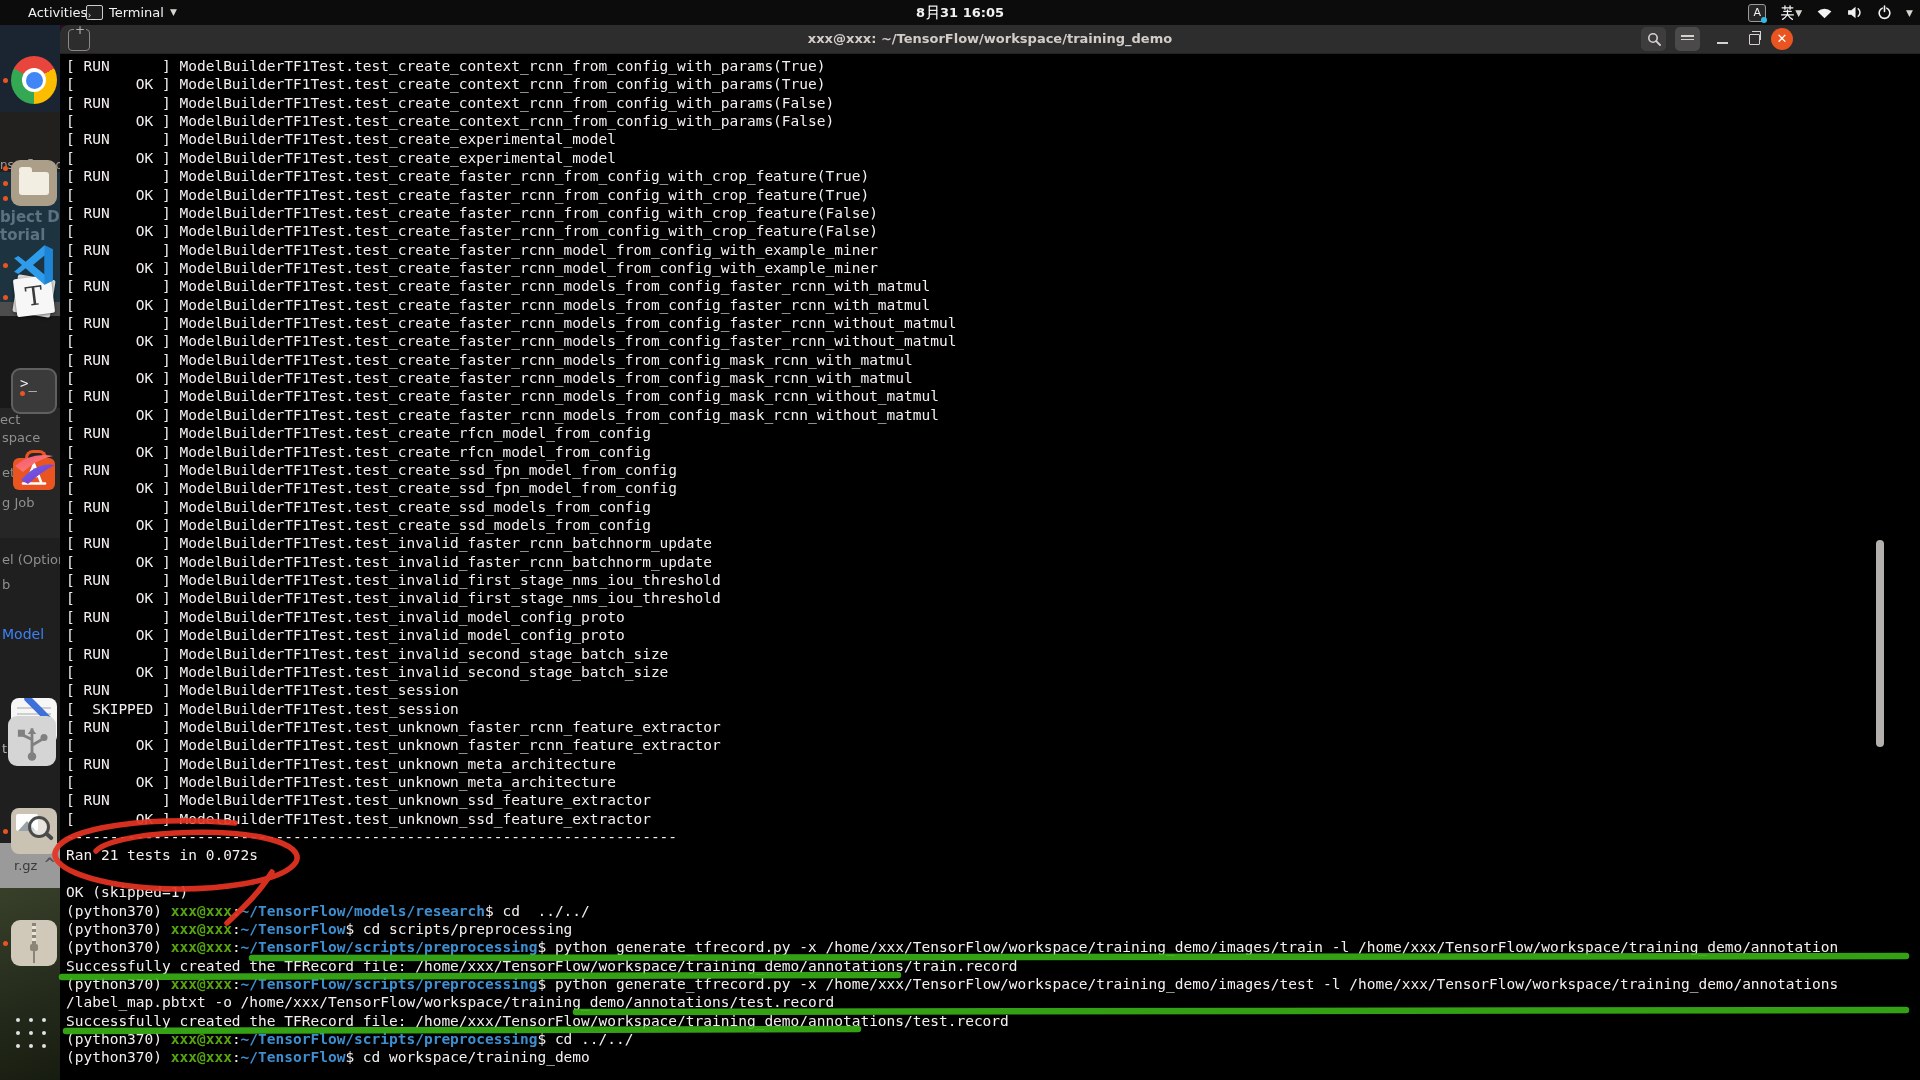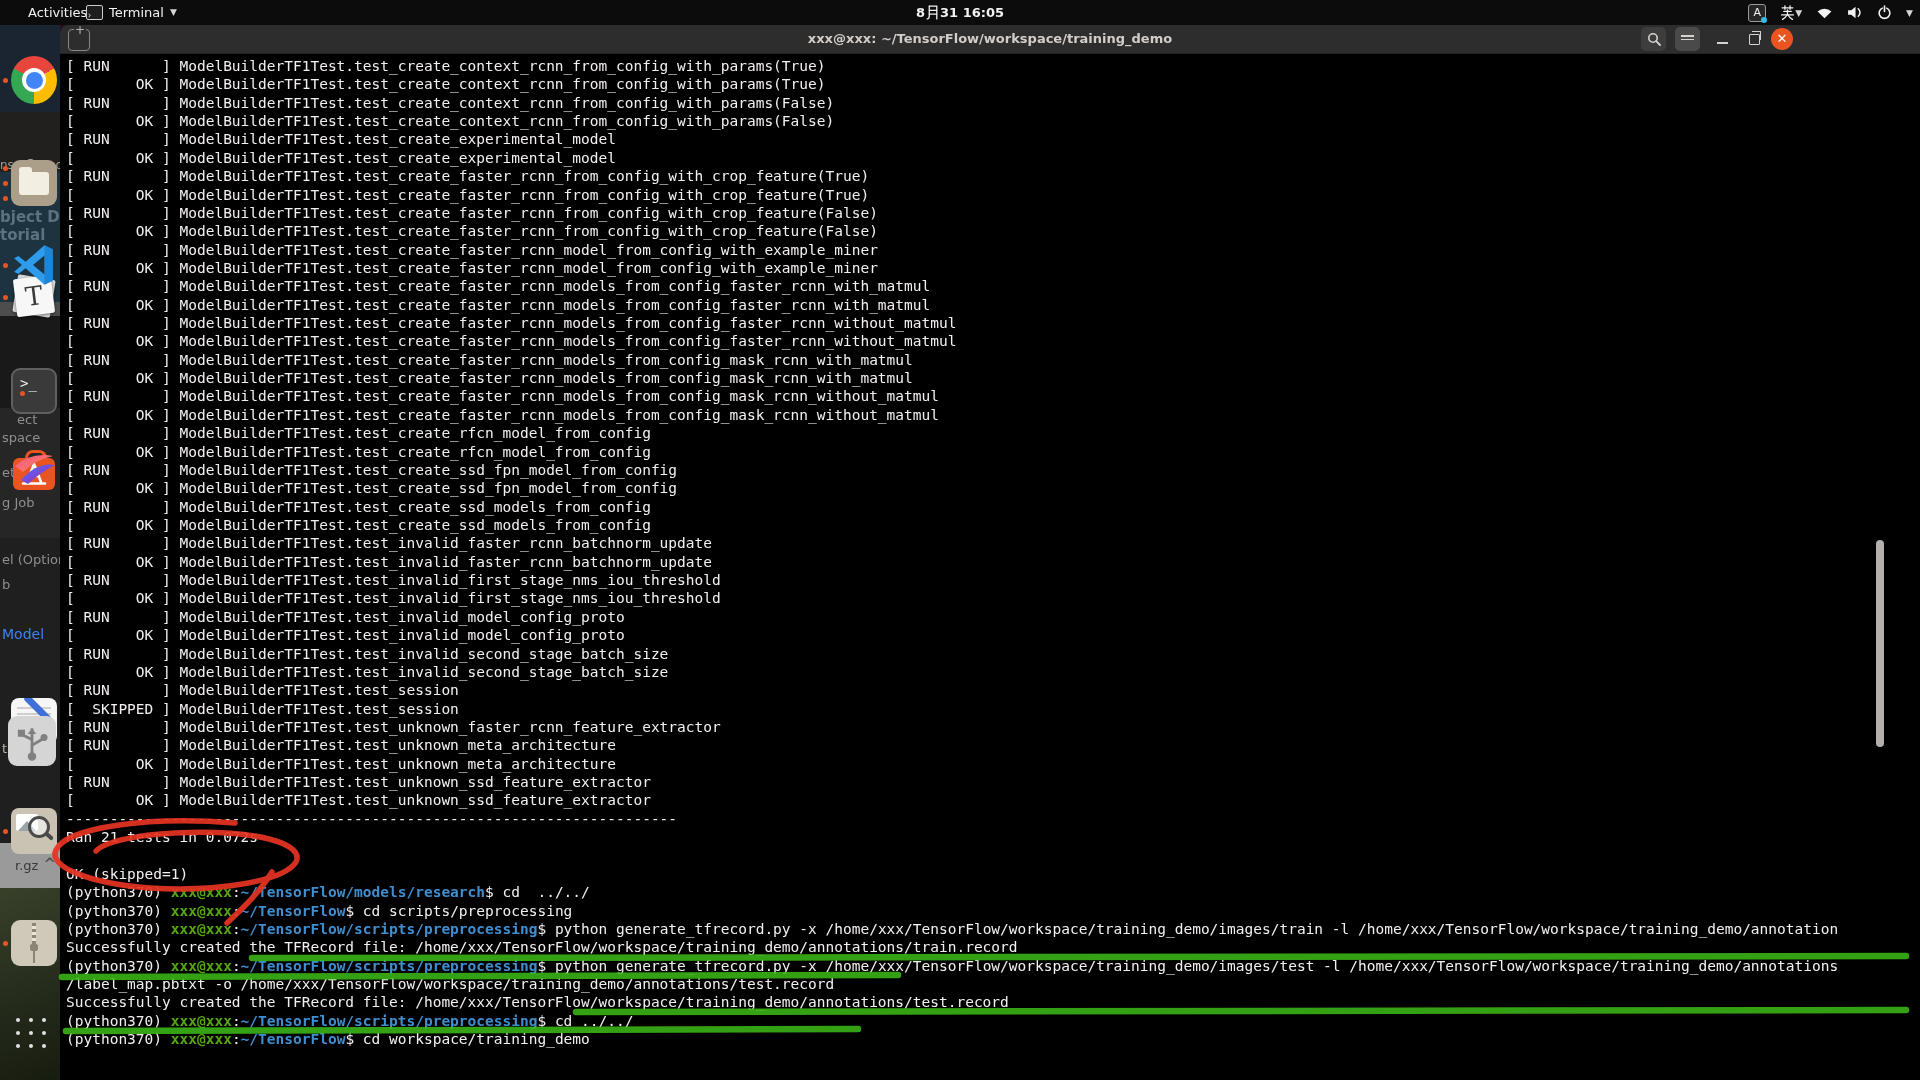--- a/index.html
+++ b/index.html
@@ -87,21 +87,21 @@
   .zipline2{position:absolute;left:22px;top:31px;width:2px;height:12px;background:#8a8576;}
 
   .ic-usb{background:#d5d5d5;border-radius:9px;width:48px;height:50px;left:8px;}
 
   .showapps{position:absolute;left:16px;top:993px;width:32px;height:32px;display:grid;
             grid-template-columns:repeat(3,1fr);gap:7px;}
   .showapps i{width:4px;height:4px;border-radius:50%;background:#e2e2e2;}
 
   .dlbar{position:absolute;left:0;top:818px;width:60px;height:45px;background:#9a9a9a;
          display:flex;align-items:center;}
-  .dlbar .fname{color:#3a3a3a;font-size:13px;padding-left:15px;}
+  .dlbar .fname{color:#3a3a3a;font-size:13px;padding-left:2px;margin-left:12px;}
   .dlbar .dlcaret{position:absolute;right:4px;top:12px;color:#555;font-size:15px;font-weight:bold;}
 
   .grass{position:absolute;left:0;top:863px;width:60px;height:192px;
          background:linear-gradient(160deg,#38402a 0%,#2a3120 40%,#171c10 100%);}
 
   
   .window{position:absolute;left:60px;top:25px;width:1860px;height:1055px;background:#000000;
           border-top-left-radius:8px;z-index:10;}
   .titlebar{position:absolute;left:0;top:0;width:100%;height:28px;background:#2d2d2d;
             border-top-left-radius:8px;border-bottom:1px solid #222;}
@@ -214,21 +214,21 @@
     <div class="seg" style="top:513px;height:305px;background:#1f1f1f;"></div>
     <div class="dlbar">
       <span class="fname">r.gz</span>
       <span class="dlcaret">^</span>
     </div>
     <div class="grass"></div>
     <div id="frag-holder">
         <span class="frag f-tab" style="left: 0px; top: 133px;">nsorflow-ob</span>
         <span class="frag f-head" style="left: 0px; top: 183px;">bject Dete</span>
         <span class="frag f-head" style="left: 0px; top: 201px;">torial</span>
-        <span class="frag f-gray" style="left: 17px; top: 387px;">ect</span>
+        <span class="frag f-gray" style="left: 0; top: 387px;">ect</span>
         <span class="frag f-gray" style="left: 2px; top: 405px;">space</span>
         <span class="frag f-gray" style="left: 2px; top: 440px;">et</span>
         <span class="frag f-gray" style="left: 2px; top: 470px;">g Job</span>
         <span class="frag f-gray" style="left: 2px; top: 527px;">el (Option</span>
         <span class="frag f-gray" style="left: 2px; top: 552px;">b</span>
         <span class="frag f-gray2" style="left: 2px; top: 601px;">Model</span>
         <span class="frag f-light" style="left: 2px; top: 716px;">th</span>
       </div>
 
     <div class="dk ic-chrome" style="top:31px;height:48px;">
@@ -388,20 +388,21 @@
         <div class="line"><span class="seg-w">[       OK ] ModelBuilderTF1Test.test_invalid_faster_rcnn_batchnorm_update</span></div>
         <div class="line"><span class="seg-w">[ RUN      ] ModelBuilderTF1Test.test_invalid_first_stage_nms_iou_threshold</span></div>
         <div class="line"><span class="seg-w">[       OK ] ModelBuilderTF1Test.test_invalid_first_stage_nms_iou_threshold</span></div>
         <div class="line"><span class="seg-w">[ RUN      ] ModelBuilderTF1Test.test_invalid_model_config_proto</span></div>
         <div class="line"><span class="seg-w">[       OK ] ModelBuilderTF1Test.test_invalid_model_config_proto</span></div>
         <div class="line"><span class="seg-w">[ RUN      ] ModelBuilderTF1Test.test_invalid_second_stage_batch_size</span></div>
         <div class="line"><span class="seg-w">[       OK ] ModelBuilderTF1Test.test_invalid_second_stage_batch_size</span></div>
         <div class="line"><span class="seg-w">[ RUN      ] ModelBuilderTF1Test.test_session</span></div>
         <div class="line"><span class="seg-w">[  SKIPPED ] ModelBuilderTF1Test.test_session</span></div>
         <div class="line"><span class="seg-w">[ RUN      ] ModelBuilderTF1Test.test_unknown_faster_rcnn_feature_extractor</span></div>
+        <div class="line"><span class="seg-w">[       OK ] ModelBuilderTF1Test.test_unknown_faster_rcnn_feature_extractor</span></div>
         <div class="line"><span class="seg-w">[ RUN      ] ModelBuilderTF1Test.test_unknown_meta_architecture</span></div>
         <div class="line"><span class="seg-w">[       OK ] ModelBuilderTF1Test.test_unknown_meta_architecture</span></div>
         <div class="line"><span class="seg-w">[ RUN      ] ModelBuilderTF1Test.test_unknown_ssd_feature_extractor</span></div>
         <div class="line"><span class="seg-w">[       OK ] ModelBuilderTF1Test.test_unknown_ssd_feature_extractor</span></div>
         <div class="line"><span class="seg-w">----------------------------------------------------------------------</span></div>
         <div class="line"><span class="seg-w">Ran 21 tests in 0.072s</span></div>
         <div class="line"><span class="seg-w"> </span></div>
         <div class="line"><span class="seg-w">OK (skipped=1)</span></div>
         <div class="line"><span class="seg-w">(python370) </span><span class="seg-g">xxx@xxx</span><span class="seg-w">:</span><span class="seg-b">~/TensorFlow/models/research</span><span class="seg-w">$ cd  ../../</span></div>
         <div class="line"><span class="seg-w">(python370) </span><span class="seg-g">xxx@xxx</span><span class="seg-w">:</span><span class="seg-b">~/TensorFlow</span><span class="seg-w">$ cd scripts/preprocessing</span></div>

